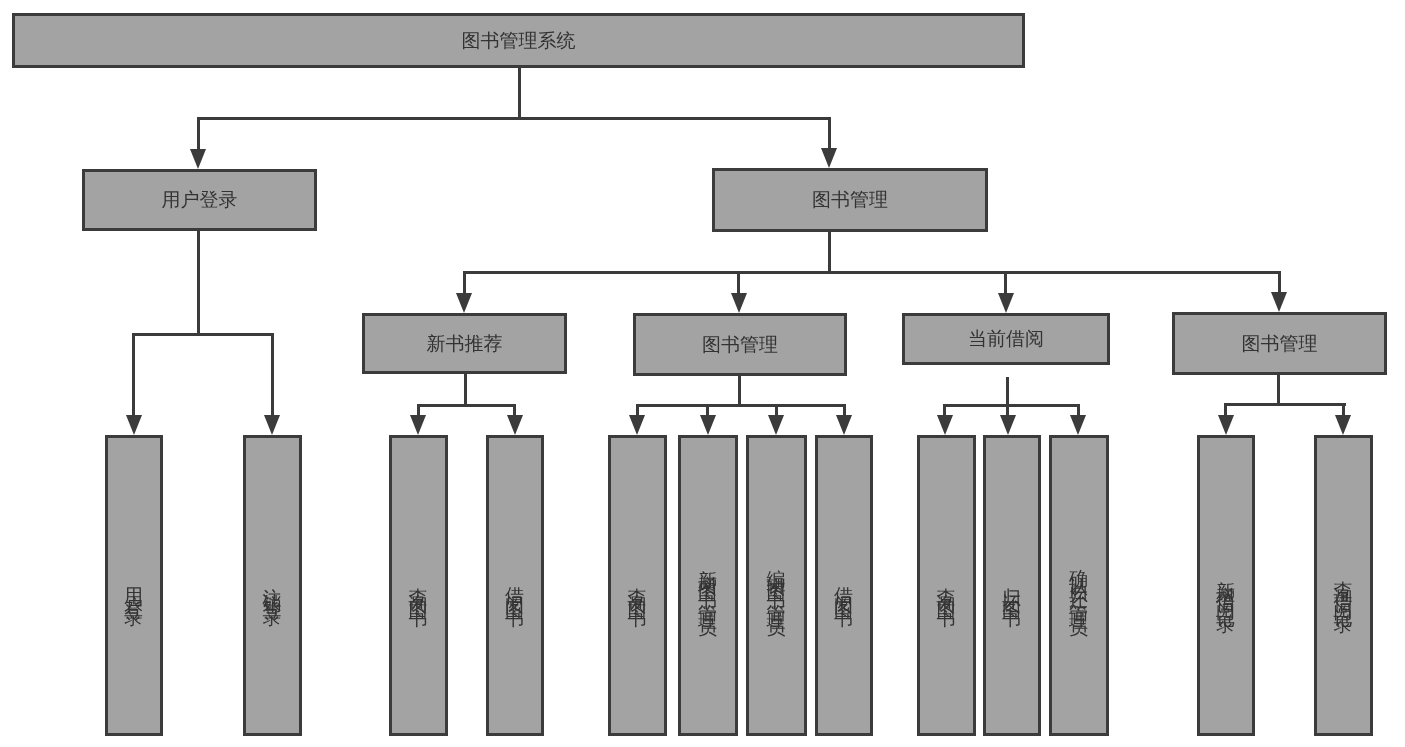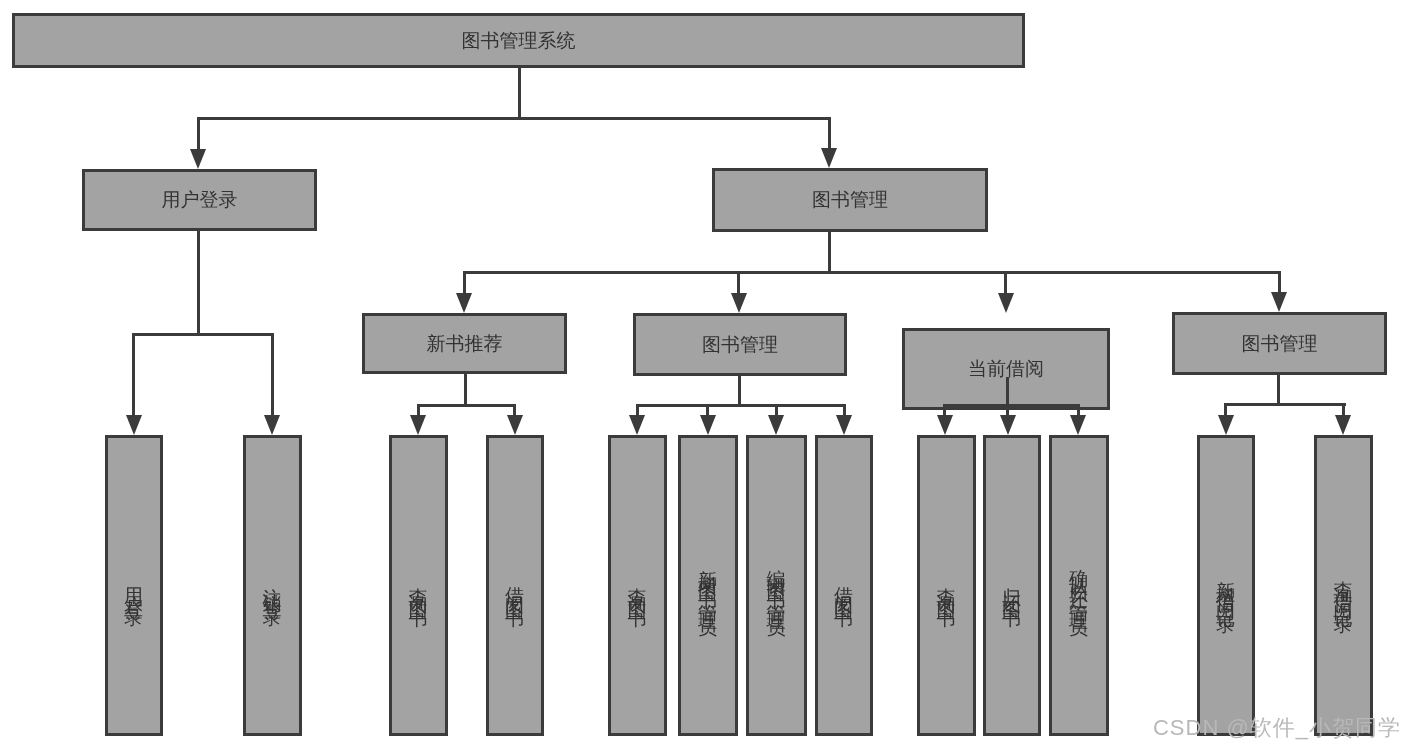--- a/index.html
+++ b/index.html
@@ -69,21 +69,21 @@
   <i class="arrow" style="left:998px;top:293px"></i>
   <i class="vline" style="left:1278px;top:271px;height:23px"></i>
   <i class="arrow" style="left:1271px;top:292px"></i>
 
   <div class="node" style="left:362px;top:313px;width:205px;height:61px">
     <span>新书推荐</span>
   </div>
   <div class="node" style="left:633px;top:313px;width:214px;height:63px">
     <span>图书管理</span>
   </div>
-  <div class="node" style="left:902px;top:328px;width:208px;height:82px">
+  <div class="node" style="left:902px;top:313px;width:208px;height:52px">
     <span>当前借阅</span>
   </div>
   <div class="node" style="left:1172px;top:312px;width:215px;height:63px">
     <span>图书管理</span>
   </div>
 
   <i class="vline" style="left:464px;top:374px;height:33px"></i>
   <i class="hline" style="left:417px;top:404px;width:99px"></i>
   <i class="vline" style="left:417px;top:404px;height:13px"></i>
   <i class="arrow" style="left:410px;top:415px"></i>
@@ -154,15 +154,14 @@
     <span class="vtext">确认归还（管理员）</span>
   </div>
 
   <div class="node leaf" style="left:1197px;top:435px;width:58px;height:301px">
     <span class="vtext">新增借阅记录</span>
   </div>
   <div class="node leaf" style="left:1314px;top:435px;width:59px;height:301px">
     <span class="vtext">查询借阅记录</span>
   </div>
 
-  <div class="watermark">CSDN @软件_小贺同学</div>
 
 </div>
 
 </body></html>

